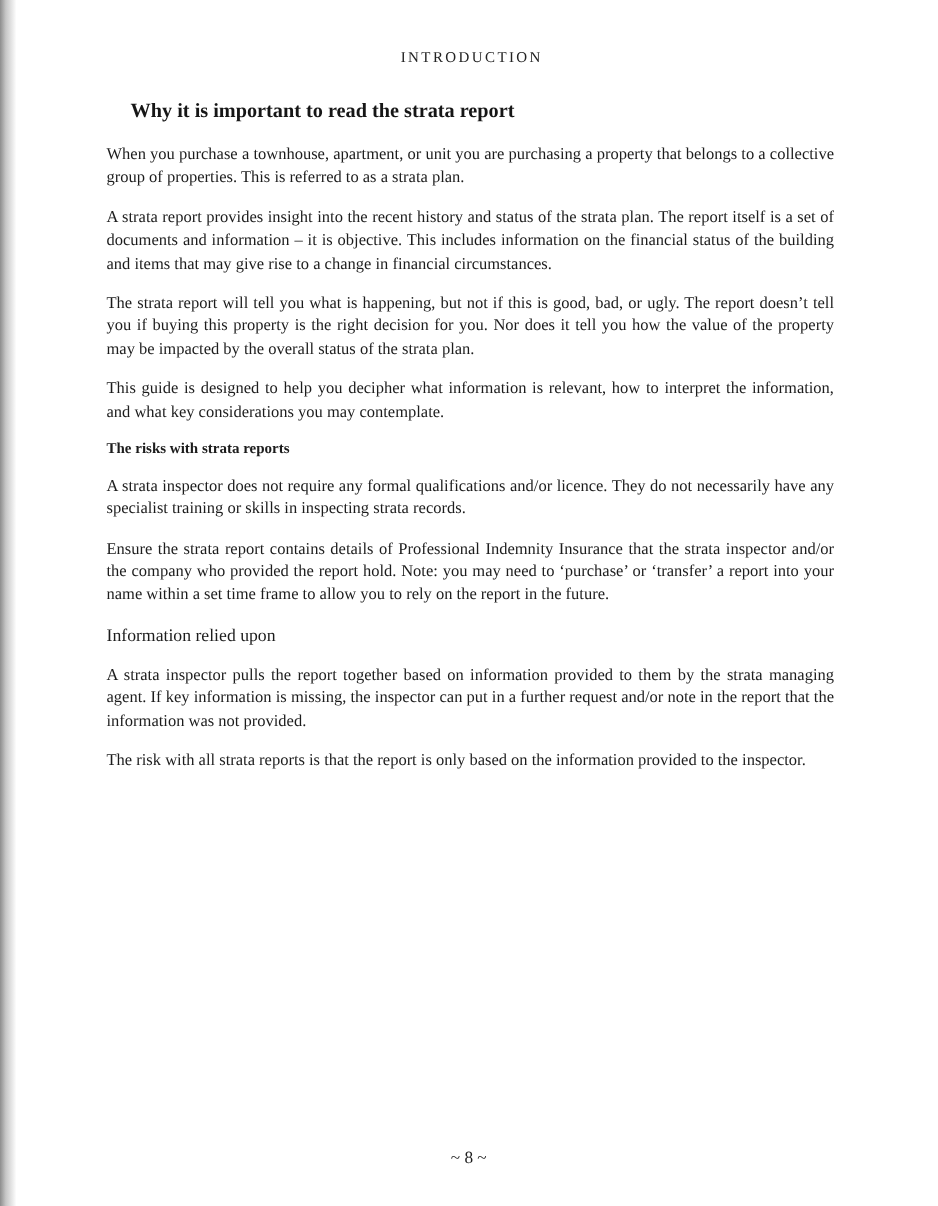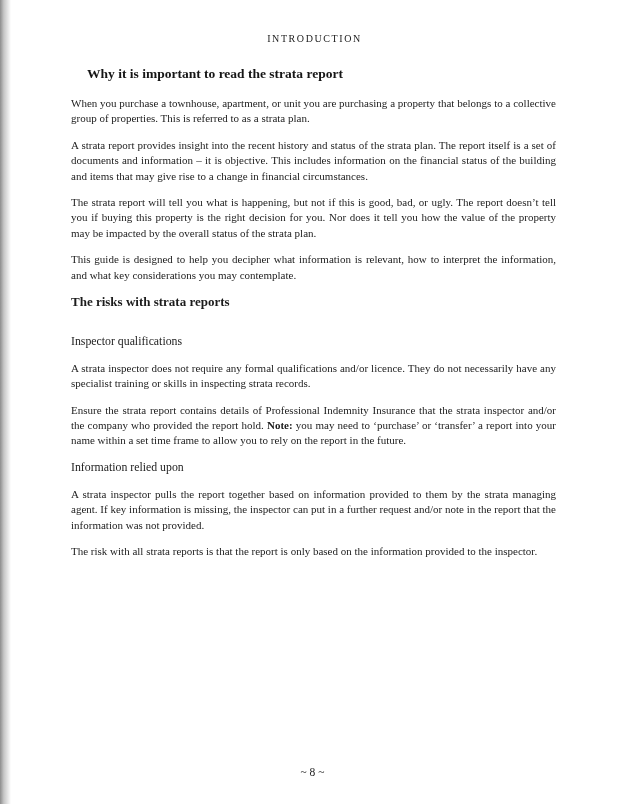--- a/index.html
+++ b/index.html
@@ -45,23 +45,23 @@
     margin: 0 0 14px 16px;
     color: #161616;
   }
   .content p {
     font-size: 11px;
     line-height: 1.4;
     text-align: justify;
     margin: 0 0 11px 0;
   }
   .sub-heading-bold {
-    font-size: 13px;
+    font-size: 10px;
     font-weight: bold;
-    margin: 1px 0 24px 0;
+    margin: 1px 0 12px 0;
   }
   .sub-heading-plain {
     font-size: 11.8px;
     font-weight: normal;
     margin: 1px 0 12px 0;
   }
   .bullet-list {
     margin: 4px 0 0 0;
     padding: 0;
     list-style: none;
@@ -82,40 +82,39 @@
   }
   .page-footer {
     position: absolute;
     bottom: 26px;
     left: 0;
     right: 0;
     text-align: center;
     font-size: 11.5px;
     color: #1c1c1c;
   }
-  strong { font-weight: bold; }
+  strong { font-weight: normal; }
 </style>
 </head>
 <body>
 
 <div class="scan-edge"></div>
 
 <div class="page-header">INTRODUCTION</div>
 
 <div class="content">
   <h1 class="doc-title">Why it is important to read the strata report</h1>
 
   <p>When you purchase a townhouse, apartment, or unit you are purchasing a property that belongs to a collective group of properties. This is referred to as a strata plan.</p>
   <p>A strata report provides insight into the recent history and status of the strata plan. The report itself is a set of documents and information – it is objective. This includes information on the financial status of the building and items that may give rise to a change in financial circumstances.</p>
   <p>The strata report will tell you what is happening, but not if this is good, bad, or ugly. The report doesn’t tell you if buying this property is the right decision for you. Nor does it tell you how the value of the property may be impacted by the overall status of the strata plan.</p>
   <p>This guide is designed to help you decipher what information is relevant, how to interpret the information, and what key considerations you may contemplate.</p>
 
   <h2 class="sub-heading-bold">The risks with strata reports</h2>
 
-  <h3 class="sub-heading-plain">Inspector qualifications</h3>
 
   <p>A strata inspector does not require any formal qualifications and/or licence. They do not necessarily have any specialist training or skills in inspecting strata records.</p>
 
   <p><span>Ensure the strata report contains details of Professional Indemnity Insurance that the strata inspector and/or the company who provided the report hold. </span><strong>Note:</strong><span> you may need to ‘purchase’ or ‘transfer’ a report into your name within a set time frame to allow you to rely on the report in the future.</span></p>
 
   <h3 class="sub-heading-plain">Information relied upon</h3>
 
   <p>A strata inspector pulls the report together based on information provided to them by the strata managing agent. If key information is missing, the inspector can put in a further request and/or note in the report that the information was not provided.</p>
   <p>The risk with all strata reports is that the report is only based on the information provided to the inspector.</p>
 

